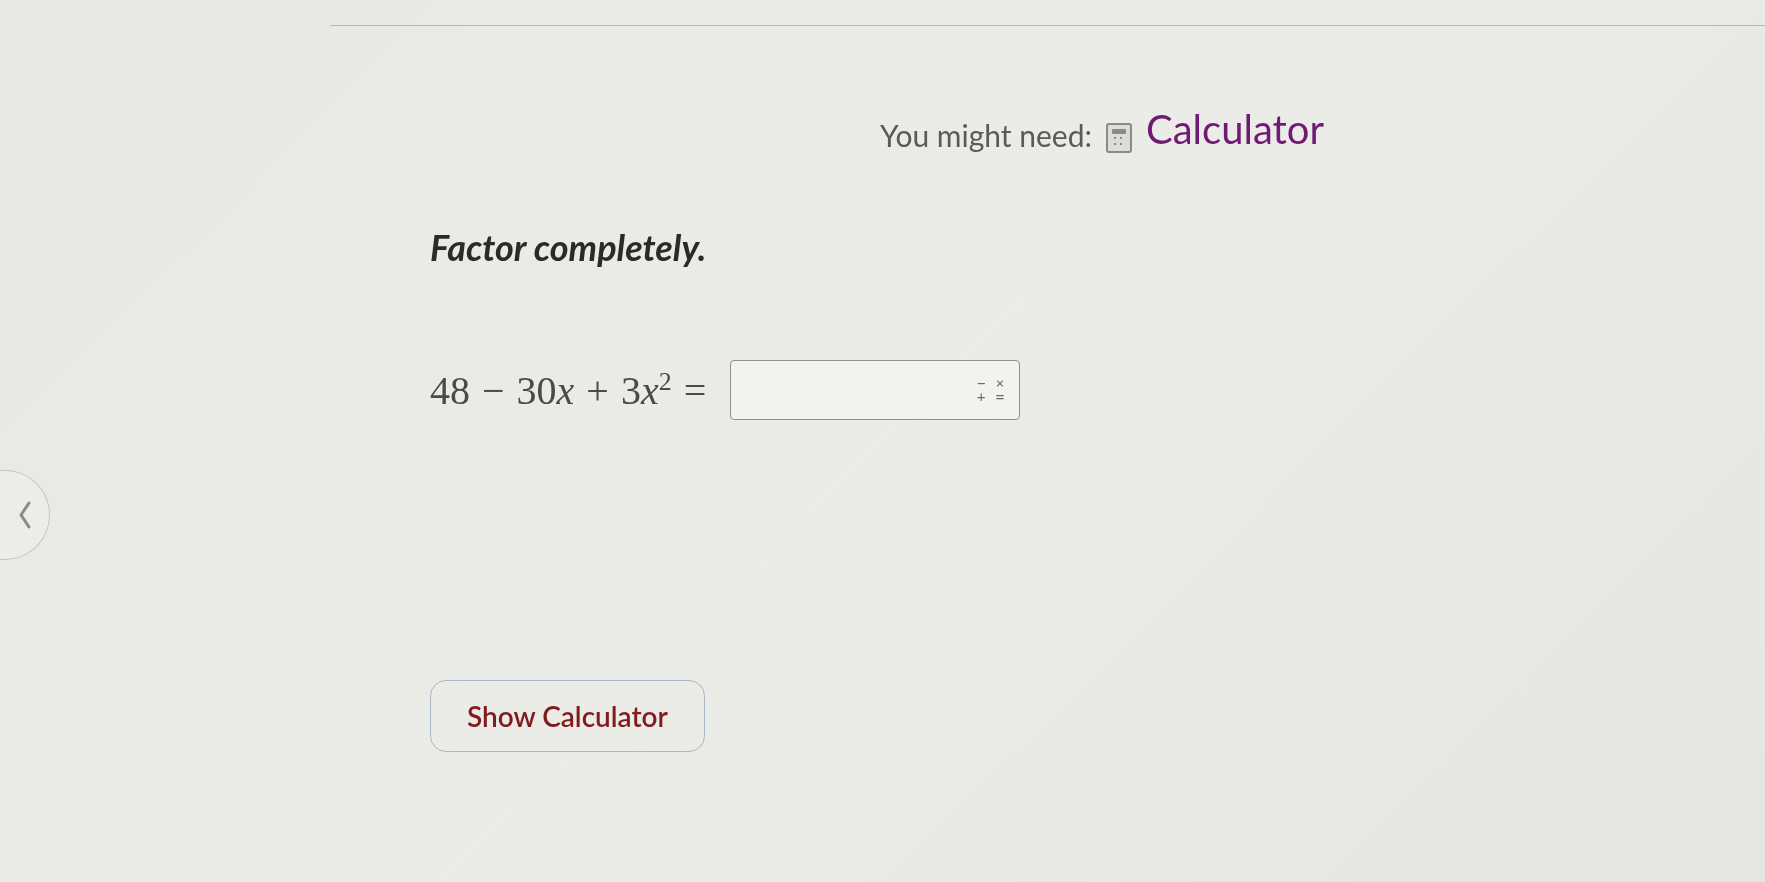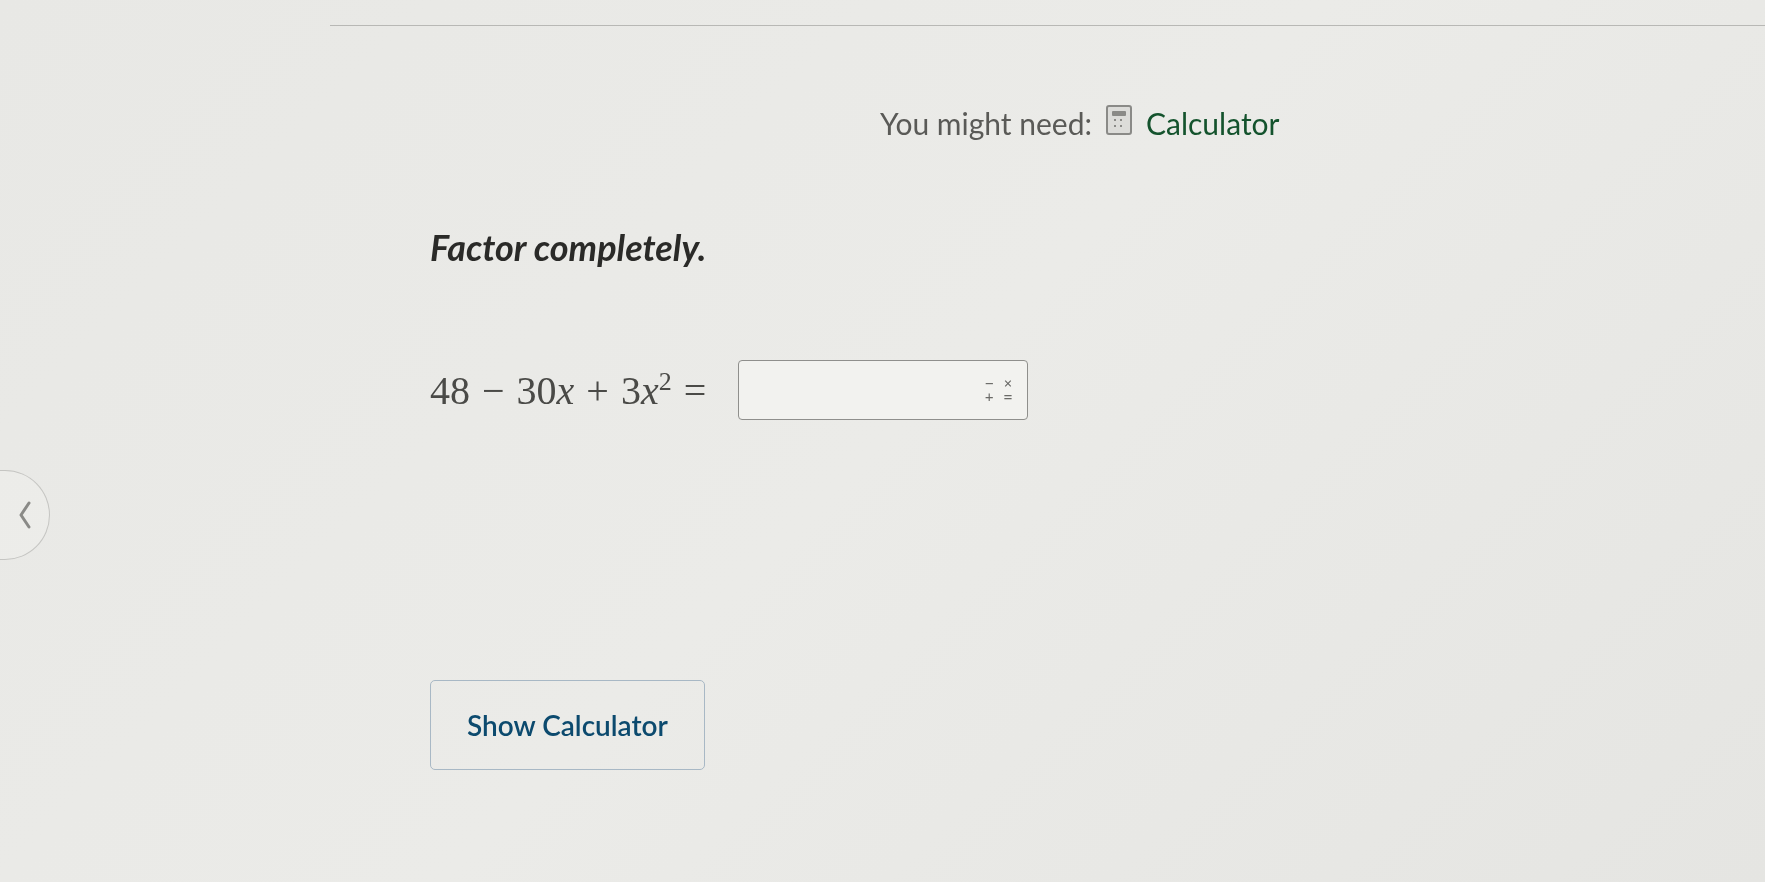--- a/index.html
+++ b/index.html
@@ -21,21 +21,21 @@
       left: 330px;
       right: 0;
       height: 1px;
       background: #b8b8b5;
     }
     .hint-row {
       position: absolute;
       top: 105px;
       left: 880px;
       display: flex;
-      align-items: flex-start;
+      align-items: flex-end;
       gap: 14px;
       font-size: 30px;
       color: #5a5a57;
     }
     .calc-icon {
       display: inline-flex;
       align-items: center;
       justify-content: center;
       width: 26px;
       height: 30px;
@@ -63,39 +63,39 @@
       height: 12px;
       background-image:
         radial-gradient(circle, #8a8a87 1px, transparent 1px),
         radial-gradient(circle, #8a8a87 1px, transparent 1px),
         radial-gradient(circle, #8a8a87 1px, transparent 1px);
       background-size: 6px 6px;
       background-position: 0 0, 6px 0, 12px 0;
       background-repeat: repeat;
     }
     .calculator-link {
-      color: #14532d;
-      font-size: 30px;
+      color: #701a75;
+      font-size: 40px;
     }
     .prompt {
       position: absolute;
       top: 225px;
       left: 430px;
       font-size: 36px;
       font-weight: 700;
       color: #2a2a28;
       font-style: italic;
     }
     .equation-row {
       position: absolute;
       top: 360px;
       left: 430px;
       display: flex;
       align-items: center;
-      gap: 28px;
+      gap: 20px;
     }
     .equation {
       font-family: "Times New Roman", "STIX Two Math", serif;
       font-size: 40px;
       color: #4a4a47;
       display: inline-flex;
       align-items: baseline;
       gap: 8px;
     }
     .equation .op {
@@ -144,25 +144,25 @@
       border-radius: 0 45px 45px 0;
     }
     .nav-chevron svg {
       width: 18px;
       height: 30px;
     }
     .show-calc-btn {
       position: absolute;
       top: 680px;
       left: 430px;
-      padding: 27px 36px;
+      padding: 18px 36px;
       border: 1.5px solid #a8b8c5;
-      border-radius: 5px;
+      border-radius: 16px;
       background: transparent;
-      color: #0c4a6e;
+      color: #7f1d1d;
       font-size: 28px;
       font-weight: 600;
       font-family: inherit;
       cursor: pointer;
     }
   </style>
 </head>
 <body>
 
 <div class="top-divider"></div>

